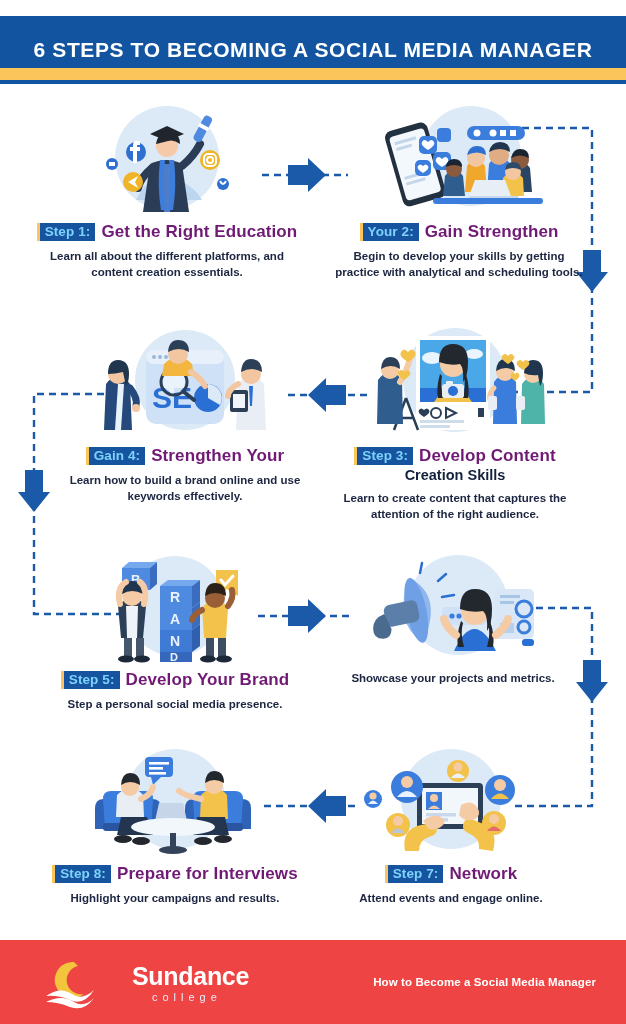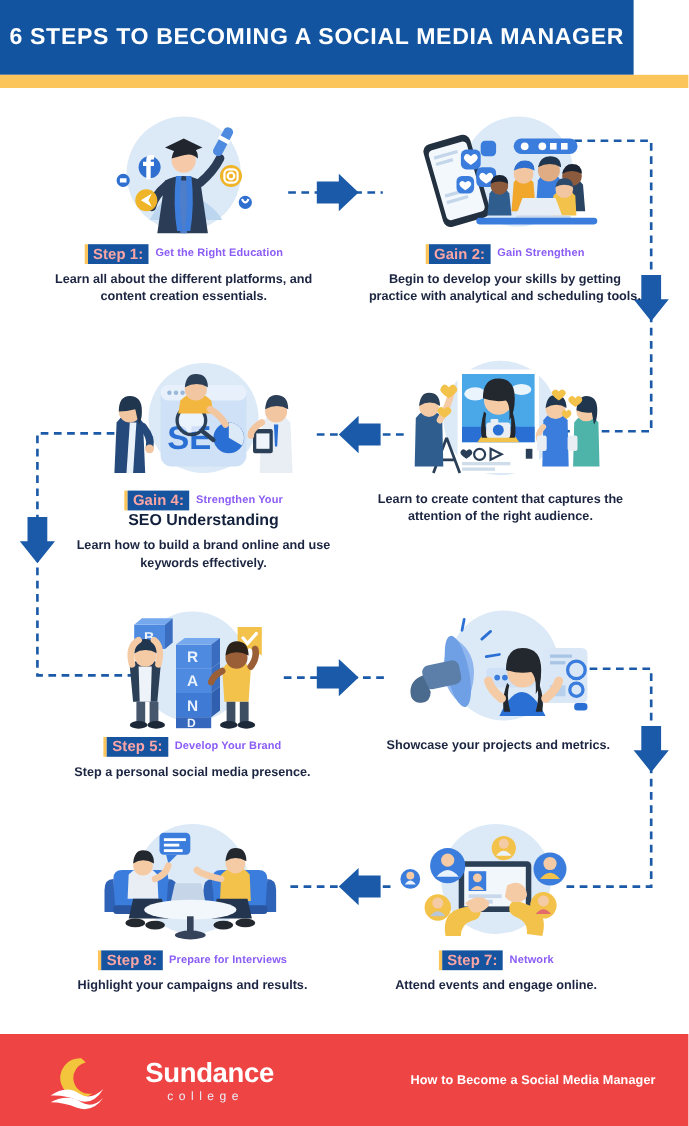--- a/index.html
+++ b/index.html
@@ -10,22 +10,22 @@
     overflow: hidden;
   }
   #page {
     position: relative;
     width: 626px; height: 1024px;
     background: #ffffff;
   }
 
   
   .header {
-    position: absolute; left: 0; top: 0;
-    width: 576px; height: 68px;
+    position: absolute; left: 0; top: 16px;
+    width: 626px; height: 68px;
     background: #12549f;
     display: flex; align-items: center; justify-content: center;
   }
   .header-title {
     color: #ffffff;
     font-size: 21px;
     font-weight: bold;
     letter-spacing: 0.6px;
     text-align: center;
     font-family: "Liberation Sans", sans-serif;
@@ -70,31 +70,31 @@
     display: inline-flex;
     align-items: stretch;
     height: 18px;
   }
   .badge-bar {
     width: 3px;
     background: #fbc55b;
   }
   .badge {
     background: #17549f;
-    color: #fca5a5;
+    color: #7dd3fc;
     font-size: 13.5px;
     font-weight: bold;
     padding: 0 5px;
     display: inline-flex;
     align-items: center;
     letter-spacing: 0.1px;
   }
   .step-title {
-    color: #8b5cf6;
-    font-size: 10px;
+    color: #701a75;
+    font-size: 17px;
     font-weight: bold;
     letter-spacing: 0.1px;
   }
   .step-title-line2 {
     display: block;
     width: 100%;
     color: #14213d;
     font-size: 14.5px;
     font-weight: bold;
     margin-top: 1px;
@@ -290,21 +290,21 @@
         </g>
 
         <path d="M104 76 h30 l6 16 h-42z" fill="#e8eef6"></path>
         <rect x="98 " y="92" width="50" height="4" rx="2" fill="#c8d8ea"></rect>
         <rect x="62" y="94" width="110" height="6" rx="3" fill="#3b7ddd"></rect>
       </svg>
     </div>
     <div class="step-head">
       <span class="badge-wrap">
         <span class="badge-bar"></span>
-        <span class="badge">Gain 2:</span>
+        <span class="badge">Your 2:</span>
       </span>
       <span class="step-title">Gain Strengthen</span>
     </div>
     <div class="step-desc">Begin to develop your skills by getting practice with analytical and scheduling tools.</div>
   </div>
 
   <div class="step" style="left:40px; top:328px;">
     <div class="illus">
       <svg width="190" height="112" viewBox="0 0 190 112">
         <circle cx="95" cy="52" r="50" fill="#dce9f7"></circle>
@@ -347,21 +347,20 @@
           <path d="M148 56 q-10 6 -10 12" stroke="#f2c6a0" stroke-width="6" fill="none" stroke-linecap="round"></path>
         </g>
       </svg>
     </div>
     <div class="step-head">
       <span class="badge-wrap">
         <span class="badge-bar"></span>
         <span class="badge">Gain 4:</span>
       </span>
       <span class="step-title">Strengthen Your</span>
-      <span class="step-title-line2">SEO Understanding</span>
     </div>
     <div class="step-desc">Learn how to build a brand online and use keywords effectively.</div>
   </div>
 
   <div class="step" style="left:310px; top:328px;">
     <div class="illus">
       <svg width="190" height="116" viewBox="0 0 190 116">
         <circle cx="95" cy="54" r="52" fill="#dce9f7"></circle>
 
         <rect x="56" y="10" width="74" height="94" rx="4" fill="#ffffff"></rect>
@@ -411,20 +410,28 @@
           <circle cx="173" cy="48" r="9" fill="#f5cba6"></circle>
           <path d="M164 47 q1 -13 9 -13 q10 0 10 13 q0 9 -3 13 l-2 -11 q-8 1 -14 -2z" fill="#20354e"></path>
           <rect x="156" y="70" width="9" height="14" rx="2" fill="#e9eef5"></rect>
         </g>
         <g fill="#f3c24a">
           <path d="M148 30 q-3 -4 -6 0 q-2 3 6 8 q8 -5 6 -8 q-3 -4 -6 0z"></path>
           <path d="M163 36 q-3 -4 -6 0 q-2 3 6 8 q8 -5 6 -8 q-3 -4 -6 0z"></path>
           <path d="M155 48 q-2 -3 -4 0 q-2 3 4 7 q6 -4 4 -7 q-2 -3 -4 0z"></path>
         </g>
       </svg>
+    </div>
+    <div class="step-head">
+      <span class="badge-wrap">
+        <span class="badge-bar"></span>
+        <span class="badge">Step 3:</span>
+      </span>
+      <span class="step-title">Develop Content</span>
+      <span class="step-title-line2">Creation Skills</span>
     </div>
     <div class="step-desc">Learn to create content that captures the attention of the right audience.</div>
   </div>
 
   <div class="step" style="left:30px; top:552px;">
     <div class="illus">
       <svg width="170" height="112" viewBox="0 0 170 112">
         <circle cx="85" cy="54" r="50" fill="#dce9f7"></circle>
 
         <path d="M126 18 h22 v26 l-11 -7 l-11 7z" fill="#f3c24a"></path>

